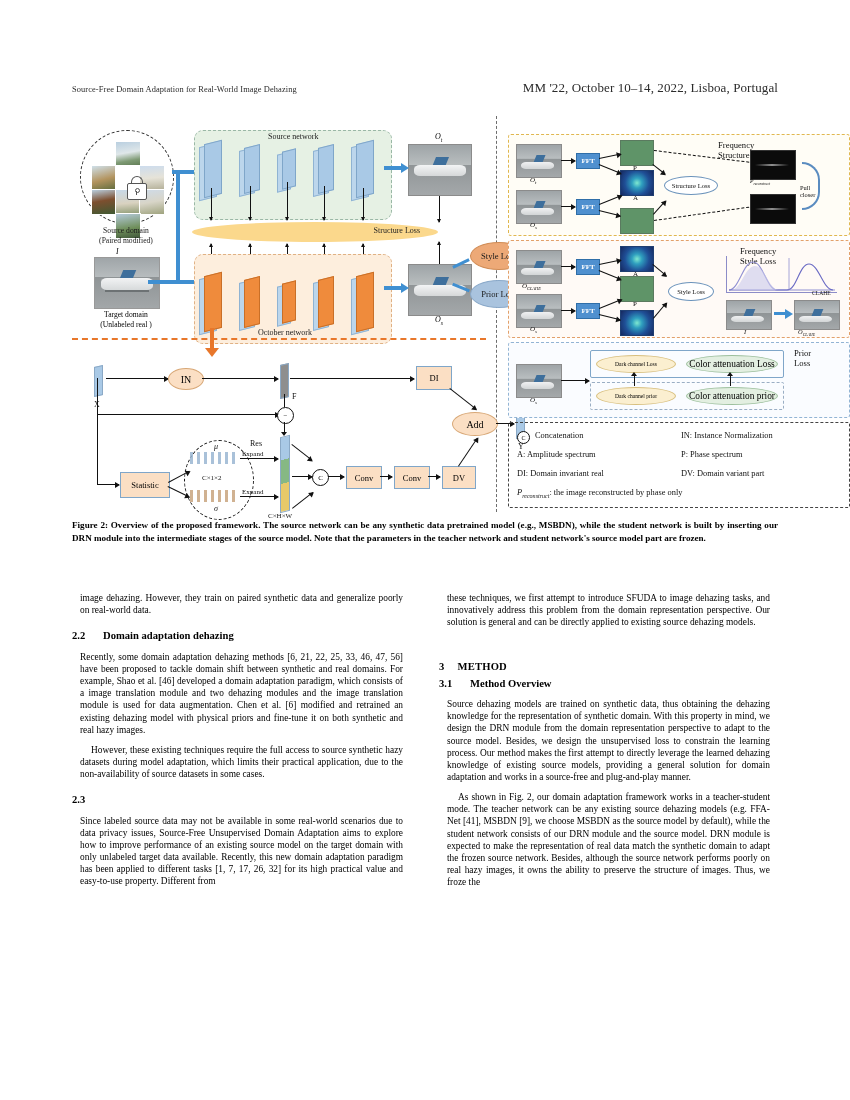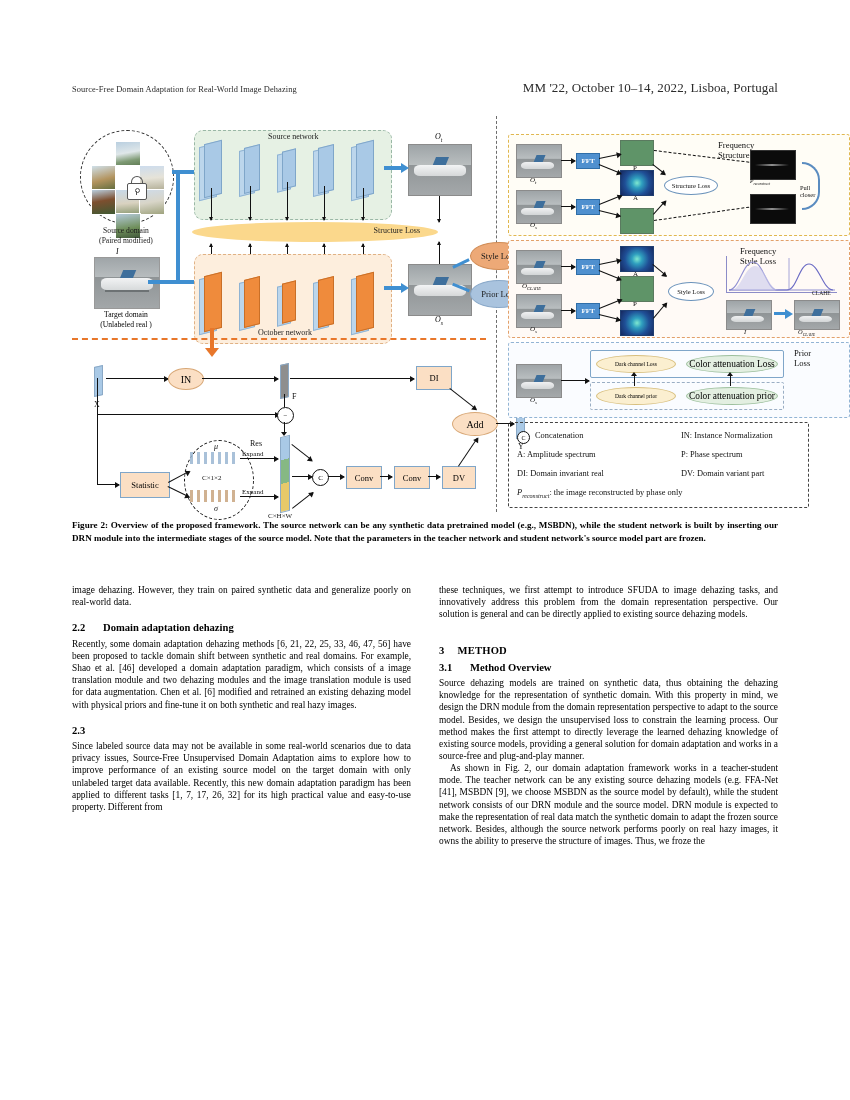--- a/index.html
+++ b/index.html
@@ -166,35 +166,35 @@
     border-top:3px solid transparent;border-bottom:3px solid transparent;border-left:5px solid #111;}
   .pull{position:absolute;font-size:6.4px;color:#111;}
   .curvebox{position:absolute;border-left:.8px solid #8c8cc8;border-bottom:.8px solid #8c8cc8;}
   .pell{position:absolute;border-radius:50%;font-size:5.6px;display:flex;align-items:center;justify-content:center;}
   .pell.dark{background:#fbefd0;border:.7px solid #d8bf7e;}
   .pell.col{background:#e3efe1;border:.7px solid #9cbf9c;}
   .innerbox{position:absolute;border:1px solid #7fa6c9;border-radius:2px;}
   .innerbox.dash{border-style:dashed;border-color:#9aaec4;}
 
   
-  .legend{position:absolute;left:436px;top:308px;width:301px;height:86px;
+  .legend{position:absolute;left:436px;top:308px;width:342px;height:86px;
     border:1.2px dashed #444;border-radius:2px;padding-top:5px;box-sizing:border-box;}
   .legrow{position:absolute;font-size:8.4px;color:#111;white-space:nowrap;}
 
   
   .caption{
     position:absolute;left:72px;top:519px;width:706px;
     font-size:9.1px;line-height:12.6px;font-weight:bold;text-align:justify;
   }
 
   
   .col{position:absolute;top:584px;width:339px;font-size:9.4px;line-height:12.15px;text-align:justify;}
   .col.left{left:72px;}
   .col.right{left:439px;}
-  .col p{margin:0;text-indent:11px;}
+  .col p{margin:8px;text-indent:11px;}
   .col p.noind{text-indent:0;}
   h2.sec{font-size:10.6px;font-weight:bold;margin:13px 0 3px 0;line-height:13.4px;
     display:flex;gap:11px;}
   h2.sec .num{min-width:20px;}
   h2.h1sec{font-size:10.6px;font-weight:bold;margin:16px 0 3px 0;display:flex;gap:13px;letter-spacing:.2px;}
   .spacer{height:9px;}
 </style>
 </head>
 <body>
 
@@ -539,20 +539,21 @@
 
   <div class="caption">Figure 2: Overview of the proposed framework. The source network can be any synthetic data pretrained model (e.g., MSBDN), while the student network is built by inserting our DRN module into the intermediate stages of the source model. Note that the parameters in the teacher network and student network's source model part are frozen.</div>
 
   <div class="col left">
     <p class="noind">image dehazing. However, they train on paired synthetic data and generalize poorly on real-world data.</p>
     <h2 class="sec">
       <span class="num">2.2</span>
       <span>Domain adaptation dehazing</span>
     </h2>
     <p class="noind">Recently, some domain adaptation dehazing methods [6, 21, 22, 25, 33, 46, 47, 56] have been proposed to tackle domain shift between synthetic and real domains. For example, Shao et al. [46] developed a domain adaptation paradigm, which consists of a image translation module and two dehazing modules and the image translation module is used for data augmentation. Chen et al. [6] modified and retrained an existing dehazing model with physical priors and fine-tune it on both synthetic and real hazy images.</p>
+    <p>However, these existing techniques require the full access to source synthetic hazy datasets during model adaptation, which limits their practical application, due to the non-availability of source datasets in some cases.</p>
     <h2 class="sec">
       <span class="num">2.3</span>
     </h2>
     <p class="noind">Since labeled source data may not be available in some real-world scenarios due to data privacy issues, Source-Free Unsupervised Domain Adaptation aims to explore how to improve performance of an existing source model on the target domain with only unlabeled target data available. Recently, this new domain adaptation paradigm has been applied to different tasks [1, 7, 17, 26, 32] for its high practical value and easy-to-use property. Different from</p>
   </div>
 
   <div class="col right">
     <p class="noind">these techniques, we first attempt to introduce SFUDA to image dehazing tasks, and innovatively address this problem from the domain representation perspective. Our solution is general and can be directly applied to existing source dehazing models.</p>
     <div class="spacer"></div>
     <h2 class="h1sec">

